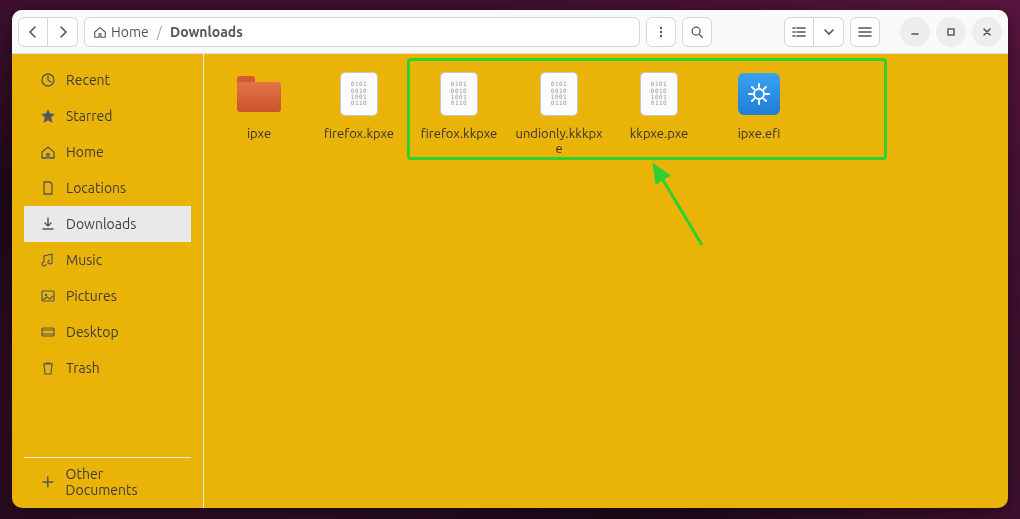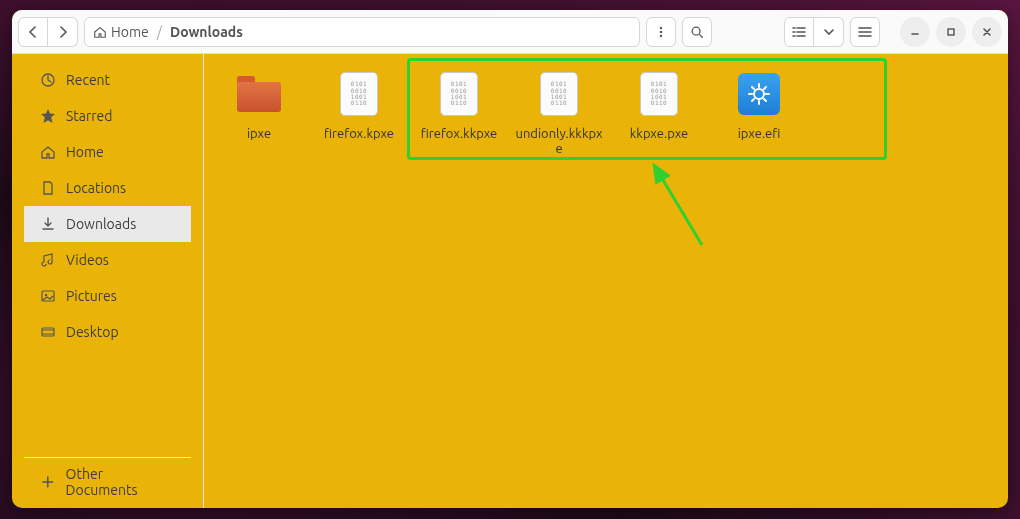--- a/index.html
+++ b/index.html
@@ -200,36 +200,42 @@
       <div class="sb-item active">
         <svg width="16" height="16" viewBox="0 0 16 16">
             <path d="M8 2v8m0 0l-3-3m3 3l3-3M3 13h10" stroke="#555" stroke-width="1.4" fill="none" stroke-linecap="round"></path>
           </svg>
         <span>Downloads</span>
       </div>
       <div class="sb-item">
         <svg width="16" height="16" viewBox="0 0 16 16">
             <path d="M6 12a2 2 0 1 1-2-2V4l8-2v8a2 2 0 1 1-2-2" stroke="#555" stroke-width="1.2" fill="none"></path>
           </svg>
-        <span>Videos</span>
+        <span>Music</span>
       </div>
       <div class="sb-item">
         <svg width="16" height="16" viewBox="0 0 16 16">
             <rect x="2" y="3" width="12" height="10" rx="1" stroke="#555" stroke-width="1.2" fill="none"></rect>
             <circle cx="6" cy="7" r="1.2" fill="#555"></circle>
             <path d="M3 12l4-3 3 2 3-3" stroke="#555" stroke-width="1.2" fill="none"></path>
           </svg>
         <span>Pictures</span>
       </div>
       <div class="sb-item">
         <svg width="16" height="16" viewBox="0 0 16 16">
             <rect x="2" y="4" width="12" height="8" rx="1" stroke="#555" stroke-width="1.2" fill="none"></rect>
             <path d="M2 6h12M2 10h12" stroke="#555" stroke-width="1"></path>
           </svg>
         <span>Desktop</span>
+      </div>
+      <div class="sb-item">
+        <svg width="16" height="16" viewBox="0 0 16 16">
+            <path d="M3 4h10M6 4V3h4v1m-6 0l1 10h6l1-10" stroke="#555" stroke-width="1.2" fill="none"></path>
+          </svg>
+        <span>Trash</span>
       </div>
       <div class="sb-grow"></div>
       <div class="sb-sep"></div>
       <div class="sb-item">
         <svg width="16" height="16" viewBox="0 0 16 16">
             <path d="M8 3v10M3 8h10" stroke="#555" stroke-width="1.6" stroke-linecap="round"></path>
           </svg>
         <span>Other Documents</span>
       </div>
     </div>

